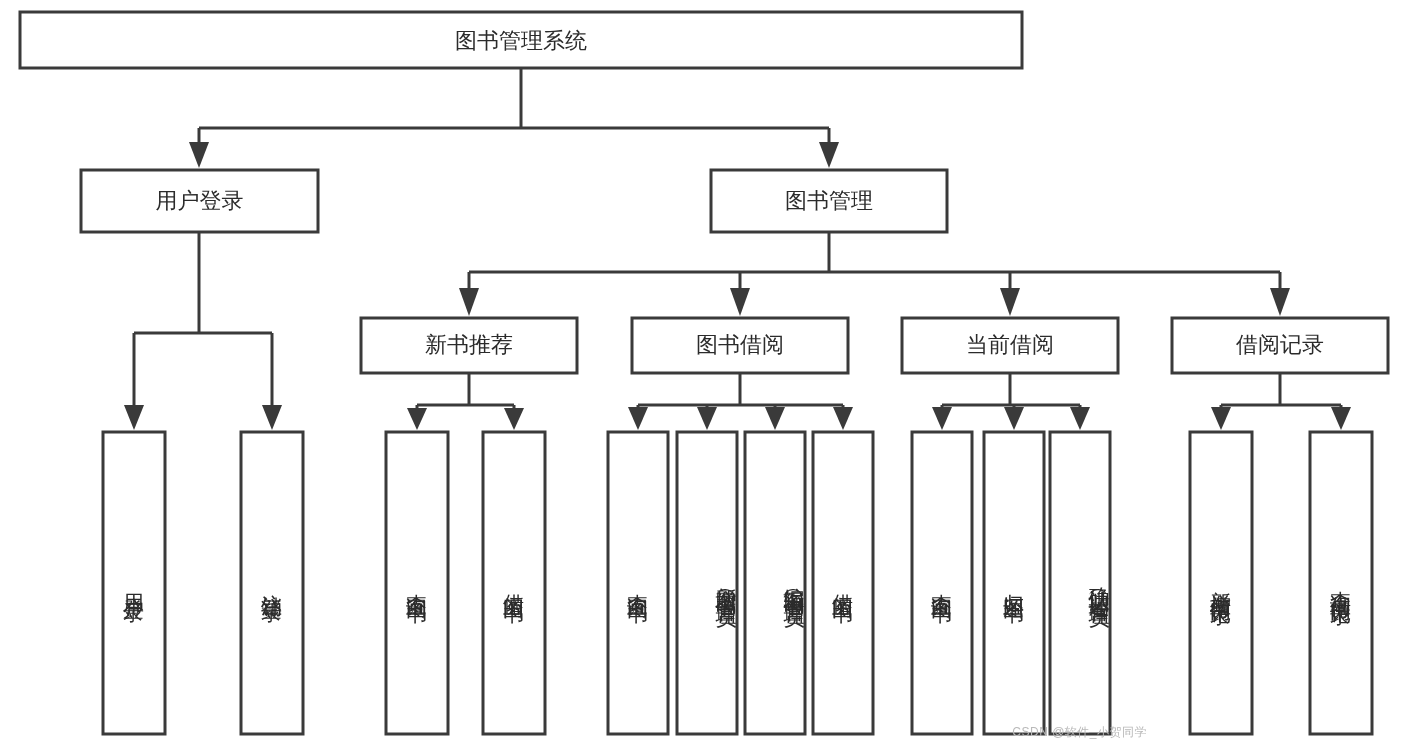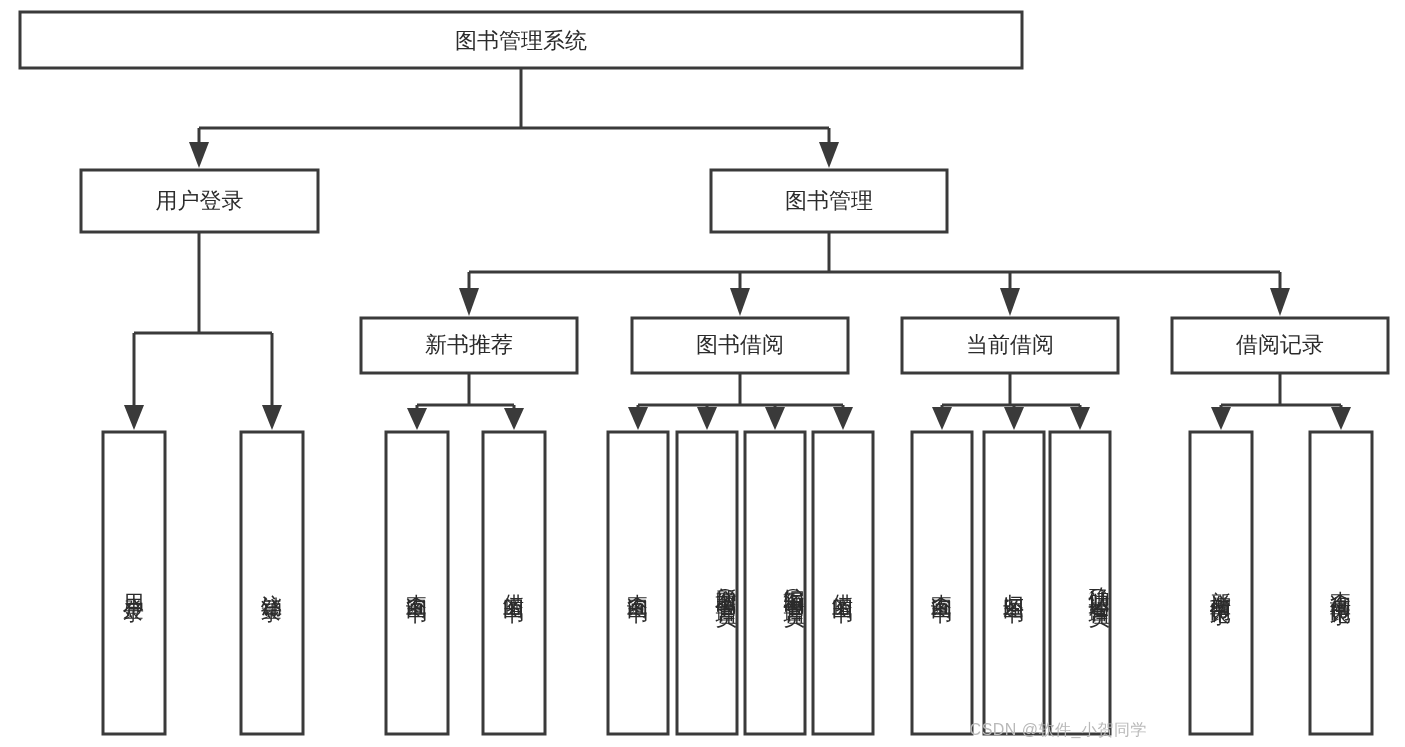--- a/index.html
+++ b/index.html
@@ -60,21 +60,21 @@
     line-height: 1;
     text-align: center;
     white-space: nowrap;
     pointer-events: none;
   }
   .watermark {
     position: absolute;
     right: 12px;
     bottom: 6px;
     font-family: "Liberation Sans", "DejaVu Sans", sans-serif;
-    font-size: 16px;
+    font-size: 12px;
     color: #b9b9b9;
     letter-spacing: 0.5px;
     white-space: nowrap;
   }
 </style>
 </head>
 <body>
 
 <div id="diagram-root">
 

